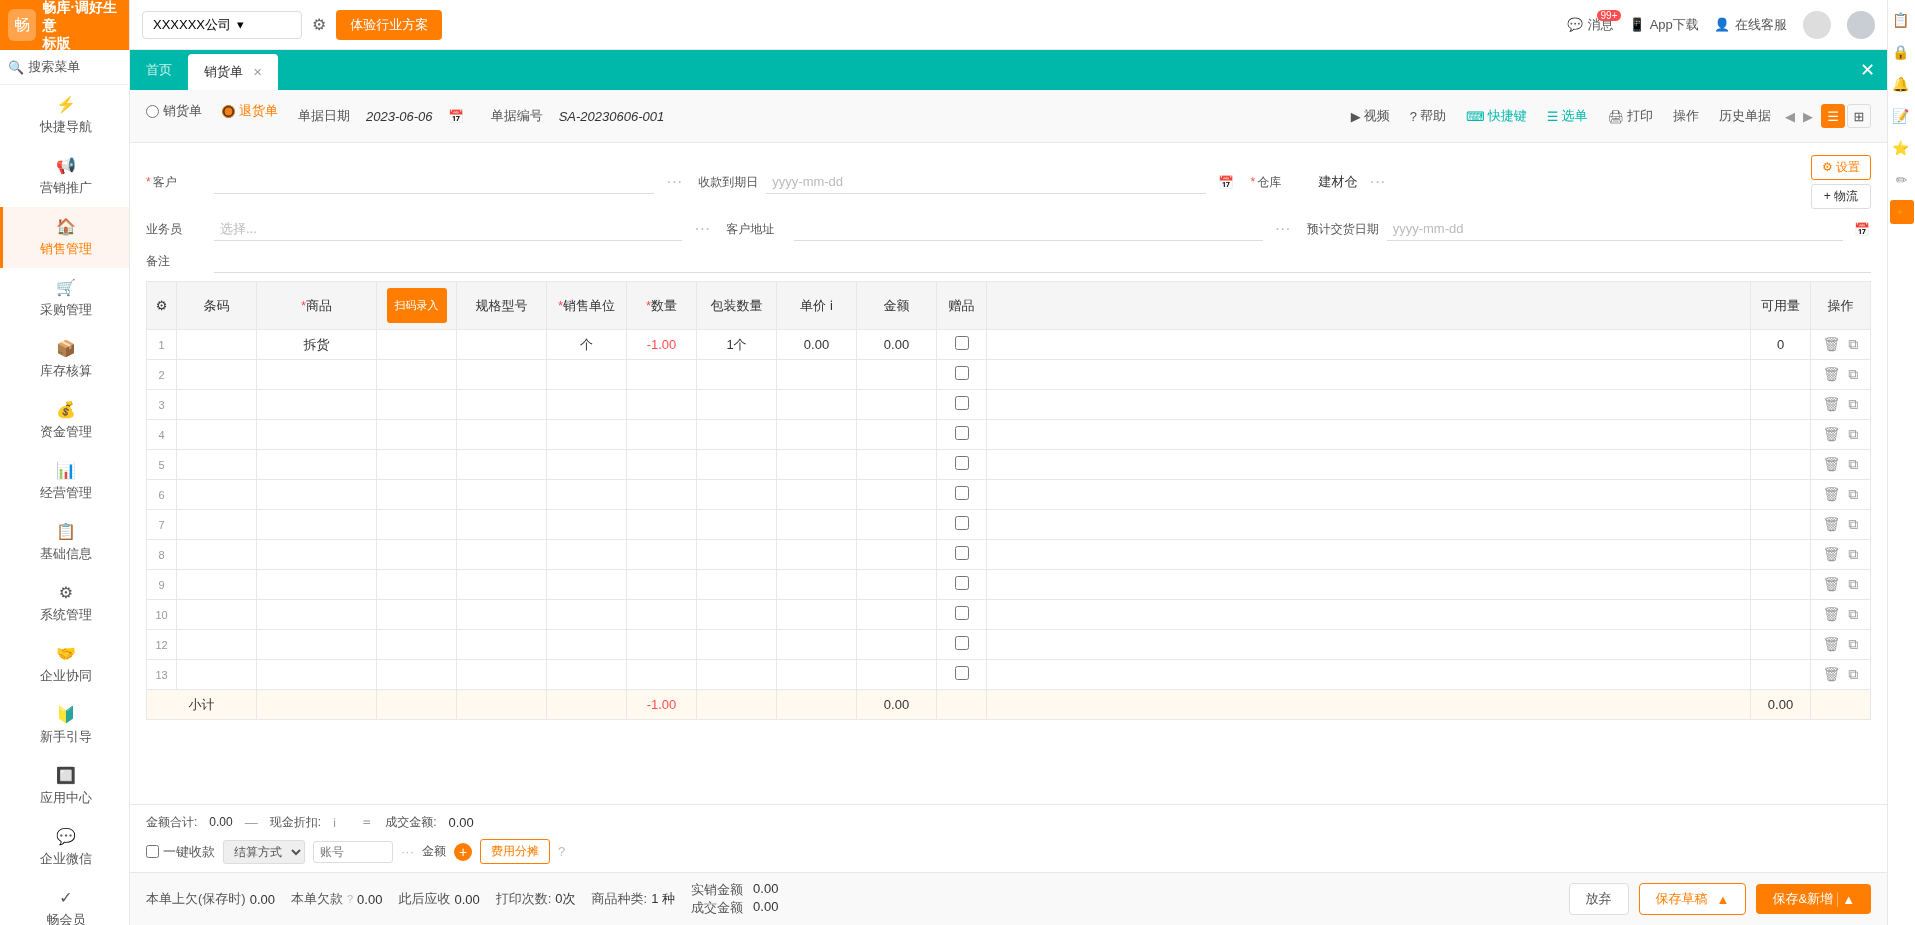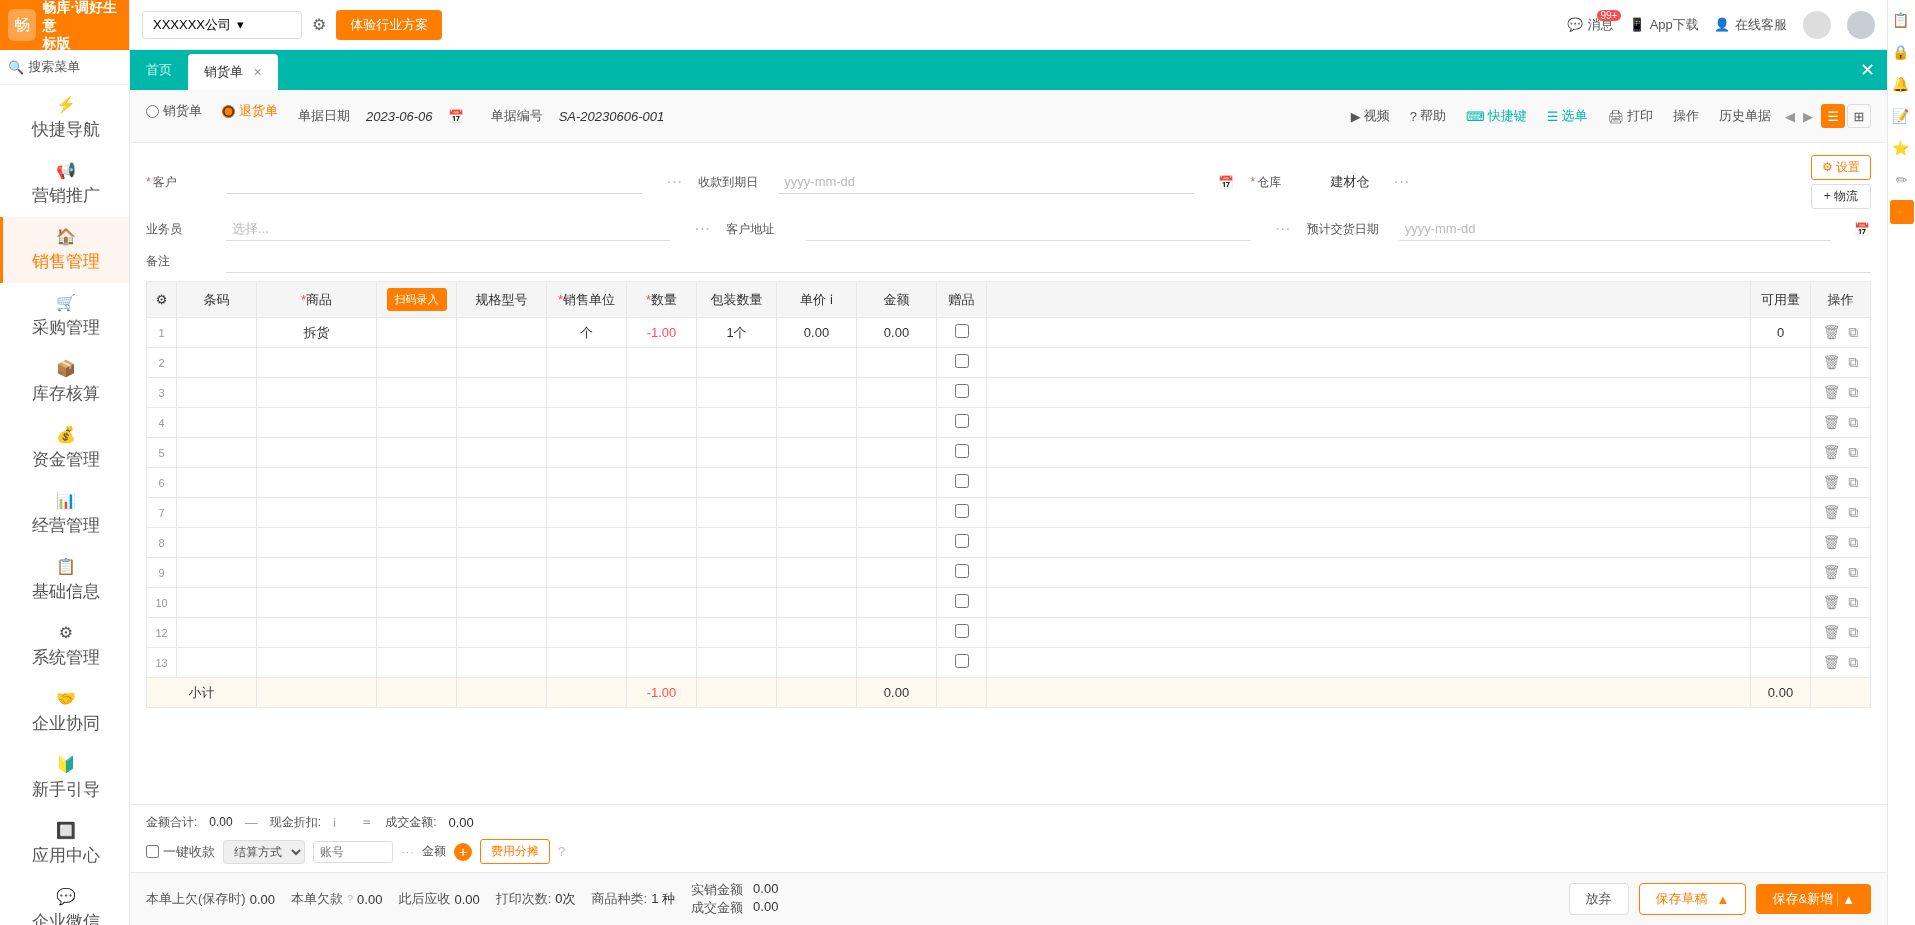--- a/index.html
+++ b/index.html
@@ -6,21 +6,21 @@
     body { background: #f5f5f5; display: flex; height: 925px; overflow: hidden; }
 
     
     .sidebar { width: 130px; background: #fff; display: flex; flex-direction: column; height: 100%; border-right: 1px solid #e8e8e8; flex-shrink: 0; }
     .sidebar-logo { background: #ff7d00; color: #fff; padding: 10px 8px; display: flex; align-items: center; gap: 6px; height: 50px; }
     .sidebar-logo-icon { width: 32px; height: 32px; background: rgba(255,255,255,0.3); border-radius: 6px; display: flex; align-items: center; justify-content: center; font-size: 16px; }
     .sidebar-logo-text { font-size: 11px; line-height: 1.3; color: #fff; font-weight: bold; }
     .sidebar-item { display: flex; flex-direction: column; align-items: center; padding: 10px 4px; cursor: pointer; color: #555; gap: 4px; border-left: 3px solid transparent; }
     .sidebar-item.active { background: #fff5f0; color: #ff7d00; border-left: 3px solid #ff7d00; }
     .sidebar-item-icon { font-size: 16px; }
-    .sidebar-item-label { font-size: 17px; }
+    .sidebar-item-label { font-size: 13px; }
     .sidebar-search { display: flex; align-items: center; gap: 4px; padding: 8px; border-bottom: 1px solid #f0f0f0; cursor: pointer; color: #555; }
     .sidebar-bottom { margin-top: auto; display: flex; align-items: center; padding: 10px; gap: 10px; border-top: 1px solid #f0f0f0; }
     .sidebar-bottom-icon { font-size: 16px; color: #999; cursor: pointer; }
 
     
     .main { flex: 1; display: flex; flex-direction: column; overflow: hidden; }
 
     
     .header { background: #fff; height: 50px; display: flex; align-items: center; padding: 0 12px; border-bottom: 1px solid #e8e8e8; gap: 10px; }
     .company-selector { display: flex; align-items: center; gap: 6px; border: 1px solid #ddd; border-radius: 4px; padding: 4px 10px; cursor: pointer; min-width: 160px; }
@@ -53,21 +53,21 @@
     .form-actions-right { margin-left: auto; display: flex; align-items: center; gap: 8px; }
     .form-action-btn { display: flex; align-items: center; gap: 3px; color: #555; font-size: 12px; cursor: pointer; padding: 3px 6px; border-radius: 3px; }
     .form-action-btn.primary { color: #00b8a9; }
     .view-switch { display: flex; gap: 2px; }
     .view-btn { width: 24px; height: 24px; border: 1px solid #ddd; border-radius: 3px; display: flex; align-items: center; justify-content: center; cursor: pointer; color: #555; }
     .view-btn.active { background: #ff7d00; color: #fff; border-color: #ff7d00; }
 
     
     .form-fields { padding: 12px 16px; display: grid; gap: 8px; }
     .form-row { display: flex; align-items: center; gap: 16px; }
-    .form-field { display: flex; align-items: center; gap: 20px; flex: 1; }
+    .form-field { display: flex; align-items: center; gap: 8px; flex: 1; }
     .form-field-label { color: #555; min-width: 60px; font-size: 12px; white-space: nowrap; }
     .form-field-label.required::before { content: '*'; color: #ff4d4f; margin-right: 2px; }
     .form-field-input { flex: 1; border: none; border-bottom: 1px solid #ddd; padding: 4px 6px; color: #333; font-size: 13px; background: transparent; outline: none; min-width: 80px; }
     .form-field-input::placeholder { color: #bbb; }
     .form-field-dots { color: #bbb; font-size: 16px; cursor: pointer; margin-left: 4px; }
     .form-field-cal { color: #bbb; cursor: pointer; margin-left: 4px; }
     .form-field-warehouse { display: flex; align-items: center; gap: 4px; color: #333; }
     .setup-btn { background: #fff; border: 1px solid #ff7d00; color: #ff7d00; border-radius: 3px; padding: 3px 10px; cursor: pointer; font-size: 12px; }
     .logistics-btn { background: #fff; border: 1px solid #ddd; color: #333; border-radius: 3px; padding: 3px 10px; cursor: pointer; font-size: 12px; }
 
@@ -75,21 +75,21 @@
     .right-sidebar { width: 28px; background: #fff; border-left: 1px solid #e8e8e8; display: flex; flex-direction: column; align-items: center; padding: 8px 0; gap: 8px; flex-shrink: 0; }
     .right-sidebar-icon { width: 24px; height: 24px; display: flex; align-items: center; justify-content: center; color: #999; cursor: pointer; font-size: 14px; border-radius: 3px; }
     .right-sidebar-icon.active { background: #ff7d00; color: #fff; }
 
     
     .table-container { flex: 1; padding: 0 16px; overflow: auto; }
     table { width: 100%; border-collapse: collapse; font-size: 12px; }
     table th { background: #f5f5f5; border: 1px solid #e8e8e8; padding: 6px 6px; color: #333; font-weight: normal; white-space: nowrap; text-align: center; position: sticky; top: 0; z-index: 1; }
     table td { border: 1px solid #e8e8e8; padding: 4px 6px; color: #333; text-align: center; height: 30px; }
     .row-num { color: #999; font-size: 11px; }
-    .scan-btn { background: #ff7d00; color: #fff; border: none; border-radius: 3px; padding: 4px 8px; font-size: 11px; cursor: pointer; }
+    .scan-btn { background: #ff7d00; color: #fff; border: none; border-radius: 3px; padding: 10px 8px; font-size: 11px; cursor: pointer; }
     .qty-negative { color: #ff4d4f; }
     .table-checkbox { width: 14px; height: 14px; }
     .action-icon { color: #999; cursor: pointer; font-size: 14px; padding: 0 2px; }
     .subtotal-row td { background: #fff9f0; font-weight: 500; }
 
     
     .footer { padding: 8px 16px; border-top: 1px solid #e8e8e8; background: #fff; }
     .footer-row1 { display: flex; align-items: center; gap: 12px; margin-bottom: 8px; }
     .footer-label { color: #555; font-size: 12px; }
     .footer-value { color: #333; font-size: 12px; }

